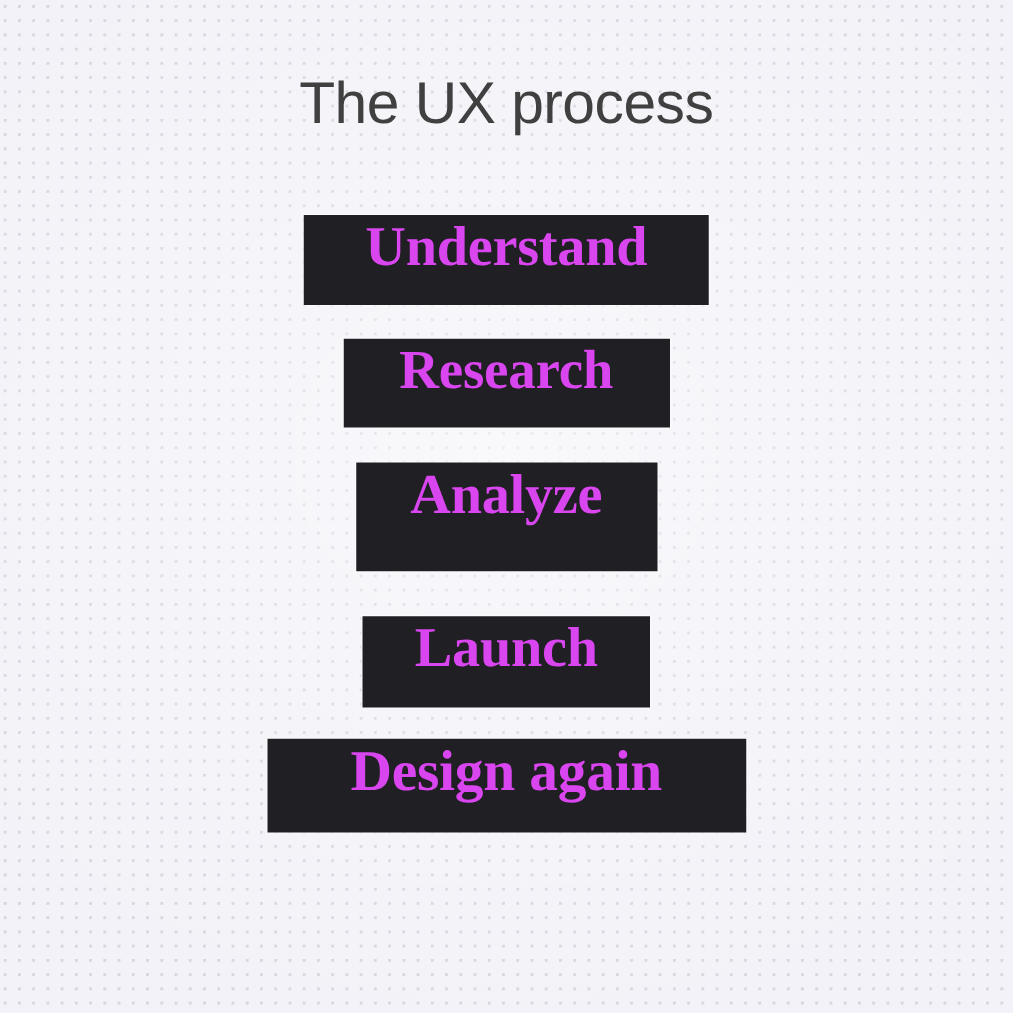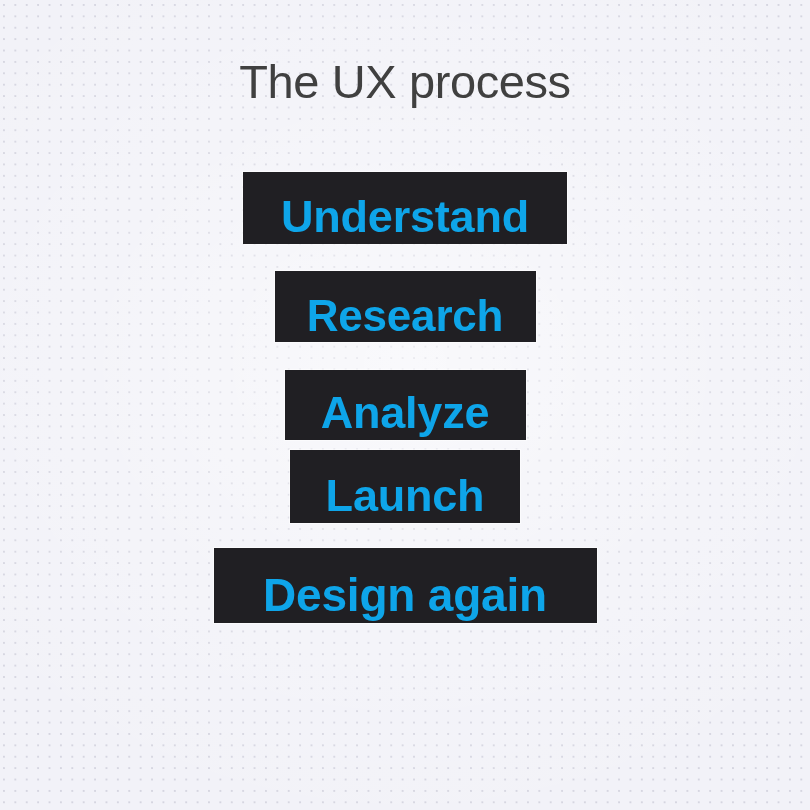--- a/index.html
+++ b/index.html
@@ -70,35 +70,36 @@
     left: 0;
     right: 0;
     top: 172px;
     display: flex;
     flex-direction: column;
     align-items: center;
   }
 
   .step {
     background: #201f23;
-    color: #0ea5e9;
+    color: #d946ef;
     font-weight: bold;
     letter-spacing: -0.2px;
     display: flex;
-    align-items: flex-end;
+    align-items: flex-start;
     justify-content: center;
     box-sizing: border-box;
     white-space: nowrap;
     box-shadow: 0 0 0 1px rgba(255,255,255,0.55);
+    font-family: Liberation Serif, serif;
   }
 
   
   .step-0 { width: 324px; height: 72px; font-size: 45px; margin-bottom: 27px; }
   .step-1 { width: 261px; height: 71px; font-size: 44px; margin-bottom: 28px; }
-  .step-2 { width: 241px; height: 70px; font-size: 45px; margin-bottom: 10px; }
+  .step-2 { width: 241px; height: 87px; font-size: 45px; margin-bottom: 36px; }
   .step-3 { width: 230px; height: 73px; font-size: 45px; margin-bottom: 25px; }
   .step-4 { width: 229px; height: 74px; font-size: 45px; margin-bottom: 25px; }
   .step-5 { width: 383px; height: 75px; font-size: 46px; margin-bottom: 0; }
 
   
   .step-0 { margin-left: 0px; }
   .step-1 { margin-left: 0px; }
   .step-2 { margin-left: 0px; }
   .step-3 { margin-left: 0px; }
   .step-4 { margin-left: 0px; }

